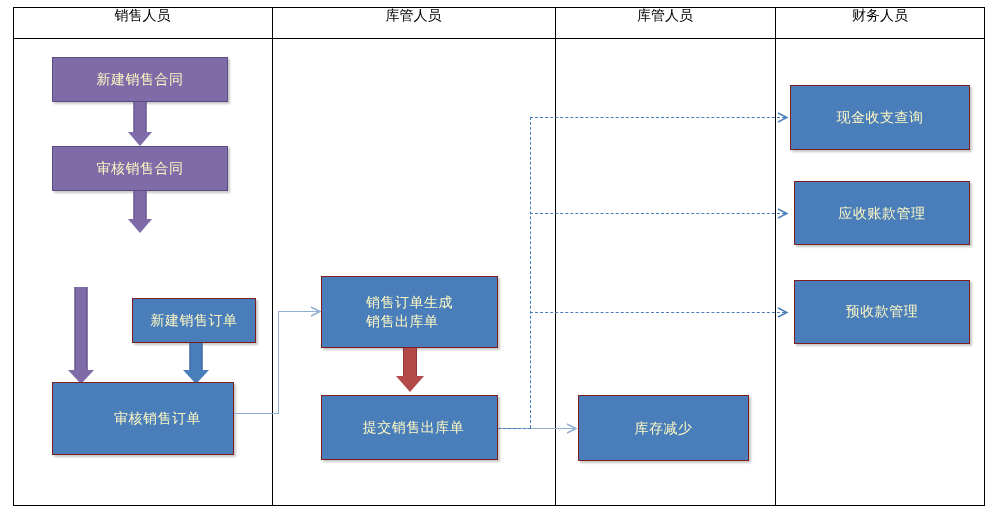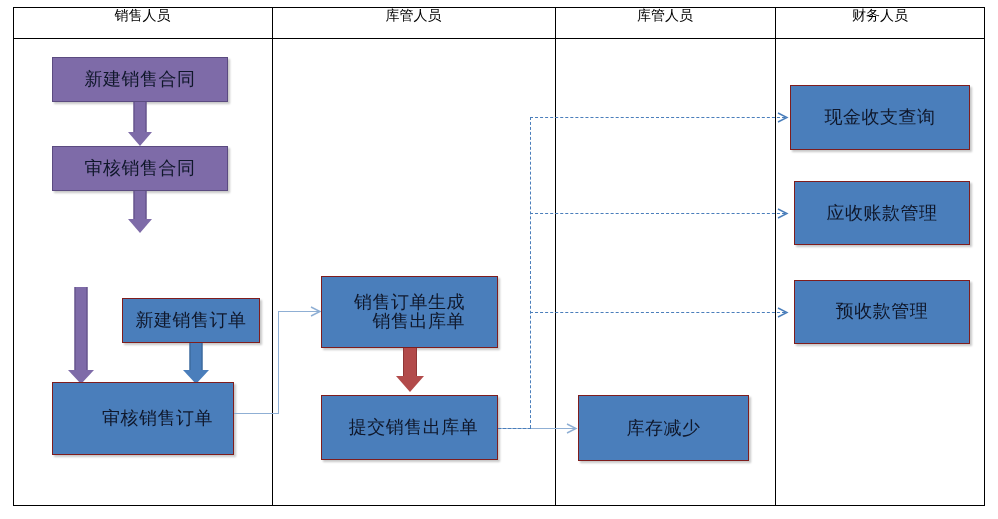--- a/index.html
+++ b/index.html
@@ -55,23 +55,23 @@
     white-space: nowrap;
   }
 
   
   .node {
     position: absolute;
     box-sizing: border-box;
     display: flex;
     align-items: center;
     justify-content: center;
-    text-align: right;
-    color: #0f172a;
-    font-size: 18px;
+    text-align: left;
+    color: #fef9c3;
+    font-size: 14px;
     line-height: 19px;
     letter-spacing: 0.5px;
     box-shadow: 2px 2px 2px rgba(0,0,0,0.22);
   }
   .node.purple {
     background: #7E6BA8;
     border: 1px solid #5B4B80;
   }
   .node.blue {
     background: #4A7EBB;
@@ -162,21 +162,21 @@
     <div class="shaft" style="width:11px; height:28px; background:#7E6BA8; border-left:1px solid #5B4B80; border-right:1px solid #5B4B80;"></div>
     <div class="head" style="border-left-width:12px; border-right-width:12px; border-top-width:14px; border-top-color:#7E6BA8;"></div>
   </div>
 
 
   <div class="fat-arrow" style="left:68px; top:287px; width:26px; height:97px;">
     <div class="shaft" style="width:11px; height:83px; background:#7E6BA8; border-left:1px solid #5B4B80; border-right:1px solid #5B4B80;"></div>
     <div class="head" style="border-left-width:13px; border-right-width:13px; border-top-width:14px; border-top-color:#7E6BA8;"></div>
   </div>
 
-  <div class="node blue" style="left:122px; top:298px; width:138px; height:45px;">
+  <div class="node blue" style="left:132px; top:298px; width:124px; height:45px;">
     <span>新建销售订单</span>
   </div>
 
   <div class="fat-arrow" style="left:183px; top:343px; width:26px; height:41px;">
     <div class="shaft" style="width:11px; height:27px; background:#4A7EBB; border-left:1px solid #35618F; border-right:1px solid #35618F;"></div>
     <div class="head" style="border-left-width:13px; border-right-width:13px; border-top-width:14px; border-top-color:#4A7EBB;"></div>
   </div>
 
   <div class="node blue" style="left:52px; top:382px; width:182px; height:73px;padding-left:29px;">
     <span>审核销售订单</span>

